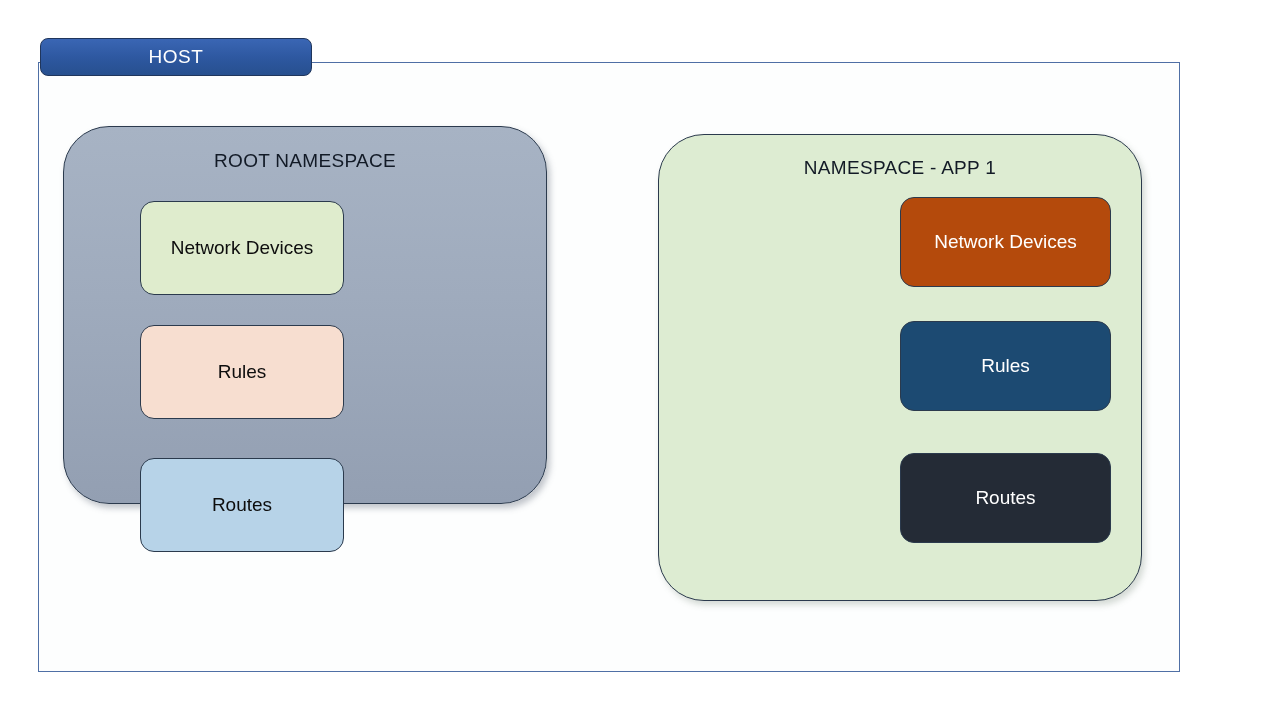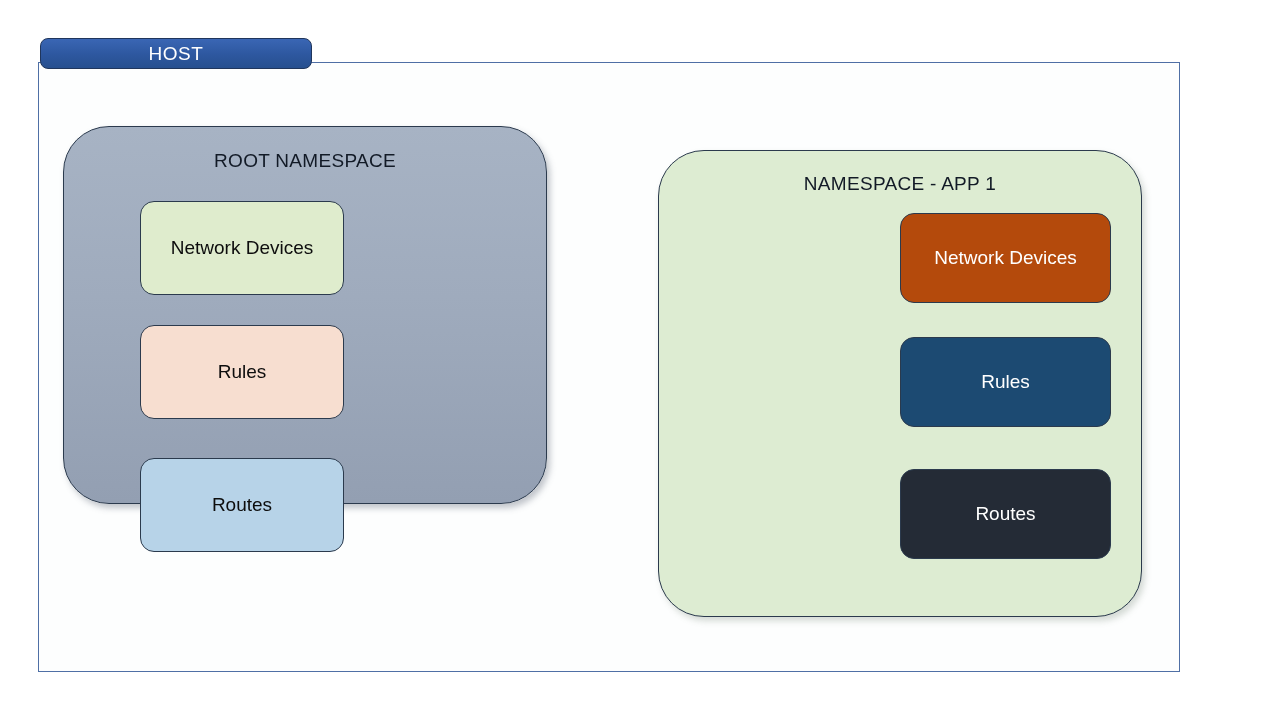--- a/index.html
+++ b/index.html
@@ -32,21 +32,21 @@
     background: #fdfefe;
     box-sizing: border-box;
   }
 
   
   .host-tab {
     position: absolute;
     left: 40px;
     top: 38px;
     width: 272px;
-    height: 31px;
+    height: 38px;
     border-radius: 8px;
     background: linear-gradient(180deg, #3a66b4 0%, #2d579f 55%, #27508f 100%);
     border: 1.5px solid #20365c;
     box-sizing: border-box;
     display: flex;
     align-items: center;
     justify-content: center;
     color: #ffffff;
     font-size: 19px;
     letter-spacing: 0.5px;
@@ -69,21 +69,20 @@
     box-shadow: 3px 4px 6px rgba(80, 90, 105, 0.35);
   }
 
   .ns-app {
     left: 658px;
     top: 134px;
     width: 484px;
     height: 467px;
     background: #ddecd2;
     box-shadow: 3px 4px 6px rgba(120, 135, 120, 0.3);
-    margin-top: 16px;
   }
 
   .ns-title {
     position: absolute;
     left: 0;
     right: 0;
     text-align: center;
     font-size: 19px;
     color: #121a26;
     letter-spacing: 0.3px;

